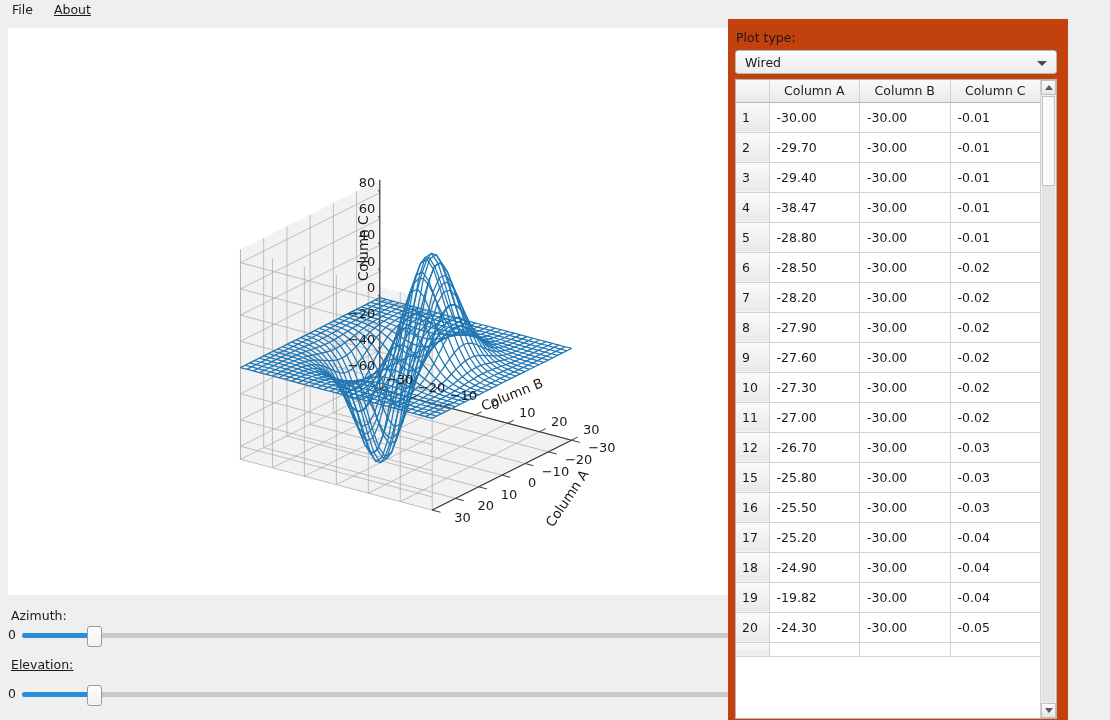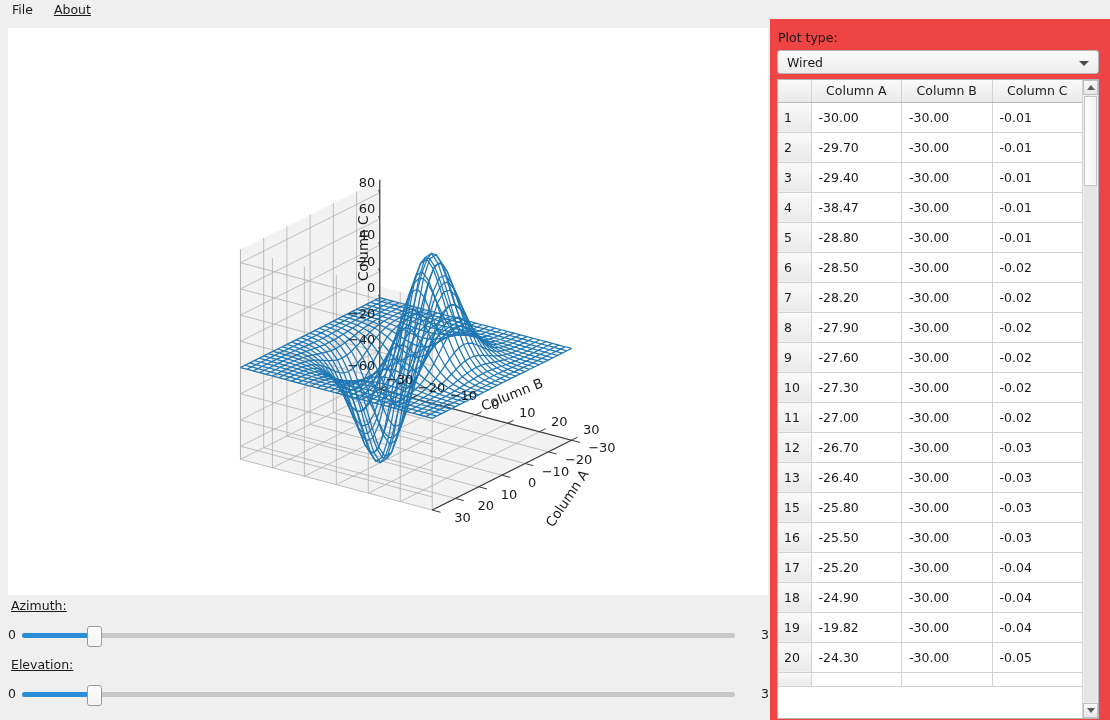--- a/index.html
+++ b/index.html
@@ -59,23 +59,23 @@
     position: absolute; top: 2px;
     width: 13px; height: 19px;
     background: linear-gradient(180deg,#fdfdfd 0%, #f2f2f2 100%);
     border: 1px solid #9a9a9a;
     border-radius: 3px;
     box-shadow: 0 0 0 0.5px rgba(255,255,255,0.6) inset;
   }
 
   
   #right-panel {
-    position: absolute; left: 770px; top: 19px;
+    position: absolute; left: 728px; top: 19px;
     width: 340px; height: 701px;
-    background: #ef4444;
+    background: #c2410c;
   }
   #plot-type-label {
     position: absolute; left: 8px; top: 11px;
     font-size: 12.5px; color: #1a1a1a;
   }
   #plot-type-combo {
     position: absolute; left: 7px; top: 31px;
     width: 322px; height: 24px;
     background: linear-gradient(180deg,#fbfbfb 0%, #ececec 100%);
     border: 1px solid #b4b4b4; border-radius: 3px;
@@ -366,21 +366,21 @@
         </g>
       <g id="axislabels">
           <text x="505.77" y="370.68" font-size="13.5" text-anchor="middle" fill="#1a1a1a" font-family="&quot;DejaVu Sans&quot;,&quot;Liberation Sans&quot;,sans-serif" transform="rotate(-22 505.77 370.68)">Column B</text>
           <text x="562.98" y="472.89" font-size="13.5" text-anchor="middle" fill="#1a1a1a" font-family="&quot;DejaVu Sans&quot;,&quot;Liberation Sans&quot;,sans-serif" transform="rotate(-56 562.98 472.89)">Column A</text>
           <text x="360.31" y="220.36" font-size="13.5" text-anchor="middle" fill="#1a1a1a" font-family="&quot;DejaVu Sans&quot;,&quot;Liberation Sans&quot;,sans-serif" transform="rotate(-90 360.31 220.36)">Column C</text>
         </g>
     </svg>
   </div>
 
   <div class="slider-block" style="top:598px;">
-    <div class="slider-label" style="top:0px;text-decoration:underline;">Azimuth:</div>
+    <div class="slider-label" style="top:10px;">Azimuth:</div>
     <div class="slider-row" style="top:26px;">
       <div class="slider-min">0</div>
       <div class="slider-track">
         <div class="slider-fill" id="az-fill" style="width: 71.3px;"></div>
       </div>
       <div class="slider-handle" id="az-handle" style="left: 86.8px;"></div>
       <div class="slider-max">360</div>
     </div>
   </div>
 
@@ -482,26 +482,20 @@
               <td class="data-cell">-30.00</td>
               <td class="data-cell">-0.02</td>
             </tr>
             <tr>
               <td class="row-head">12</td>
               <td class="data-cell">-26.70</td>
               <td class="data-cell">-30.00</td>
               <td class="data-cell">-0.03</td>
             </tr>
             <tr>
-              <td class="row-head">13</td>
-              <td class="data-cell">-26.40</td>
-              <td class="data-cell">-30.00</td>
-              <td class="data-cell">-0.03</td>
-            </tr>
-            <tr>
               <td class="row-head">15</td>
               <td class="data-cell">-25.80</td>
               <td class="data-cell">-30.00</td>
               <td class="data-cell">-0.03</td>
             </tr>
             <tr>
               <td class="row-head">16</td>
               <td class="data-cell">-25.50</td>
               <td class="data-cell">-30.00</td>
               <td class="data-cell">-0.03</td>

